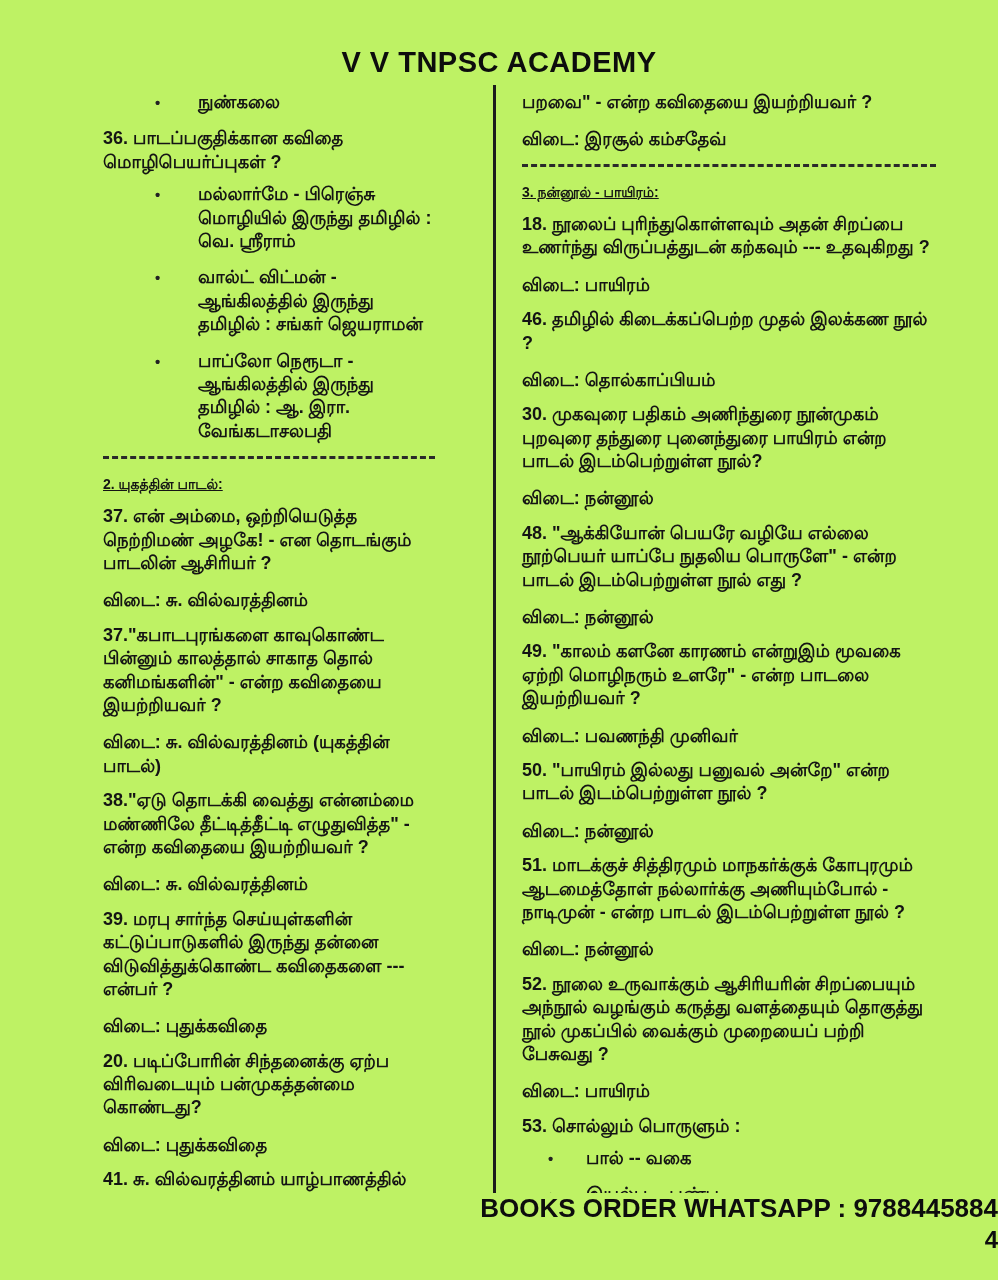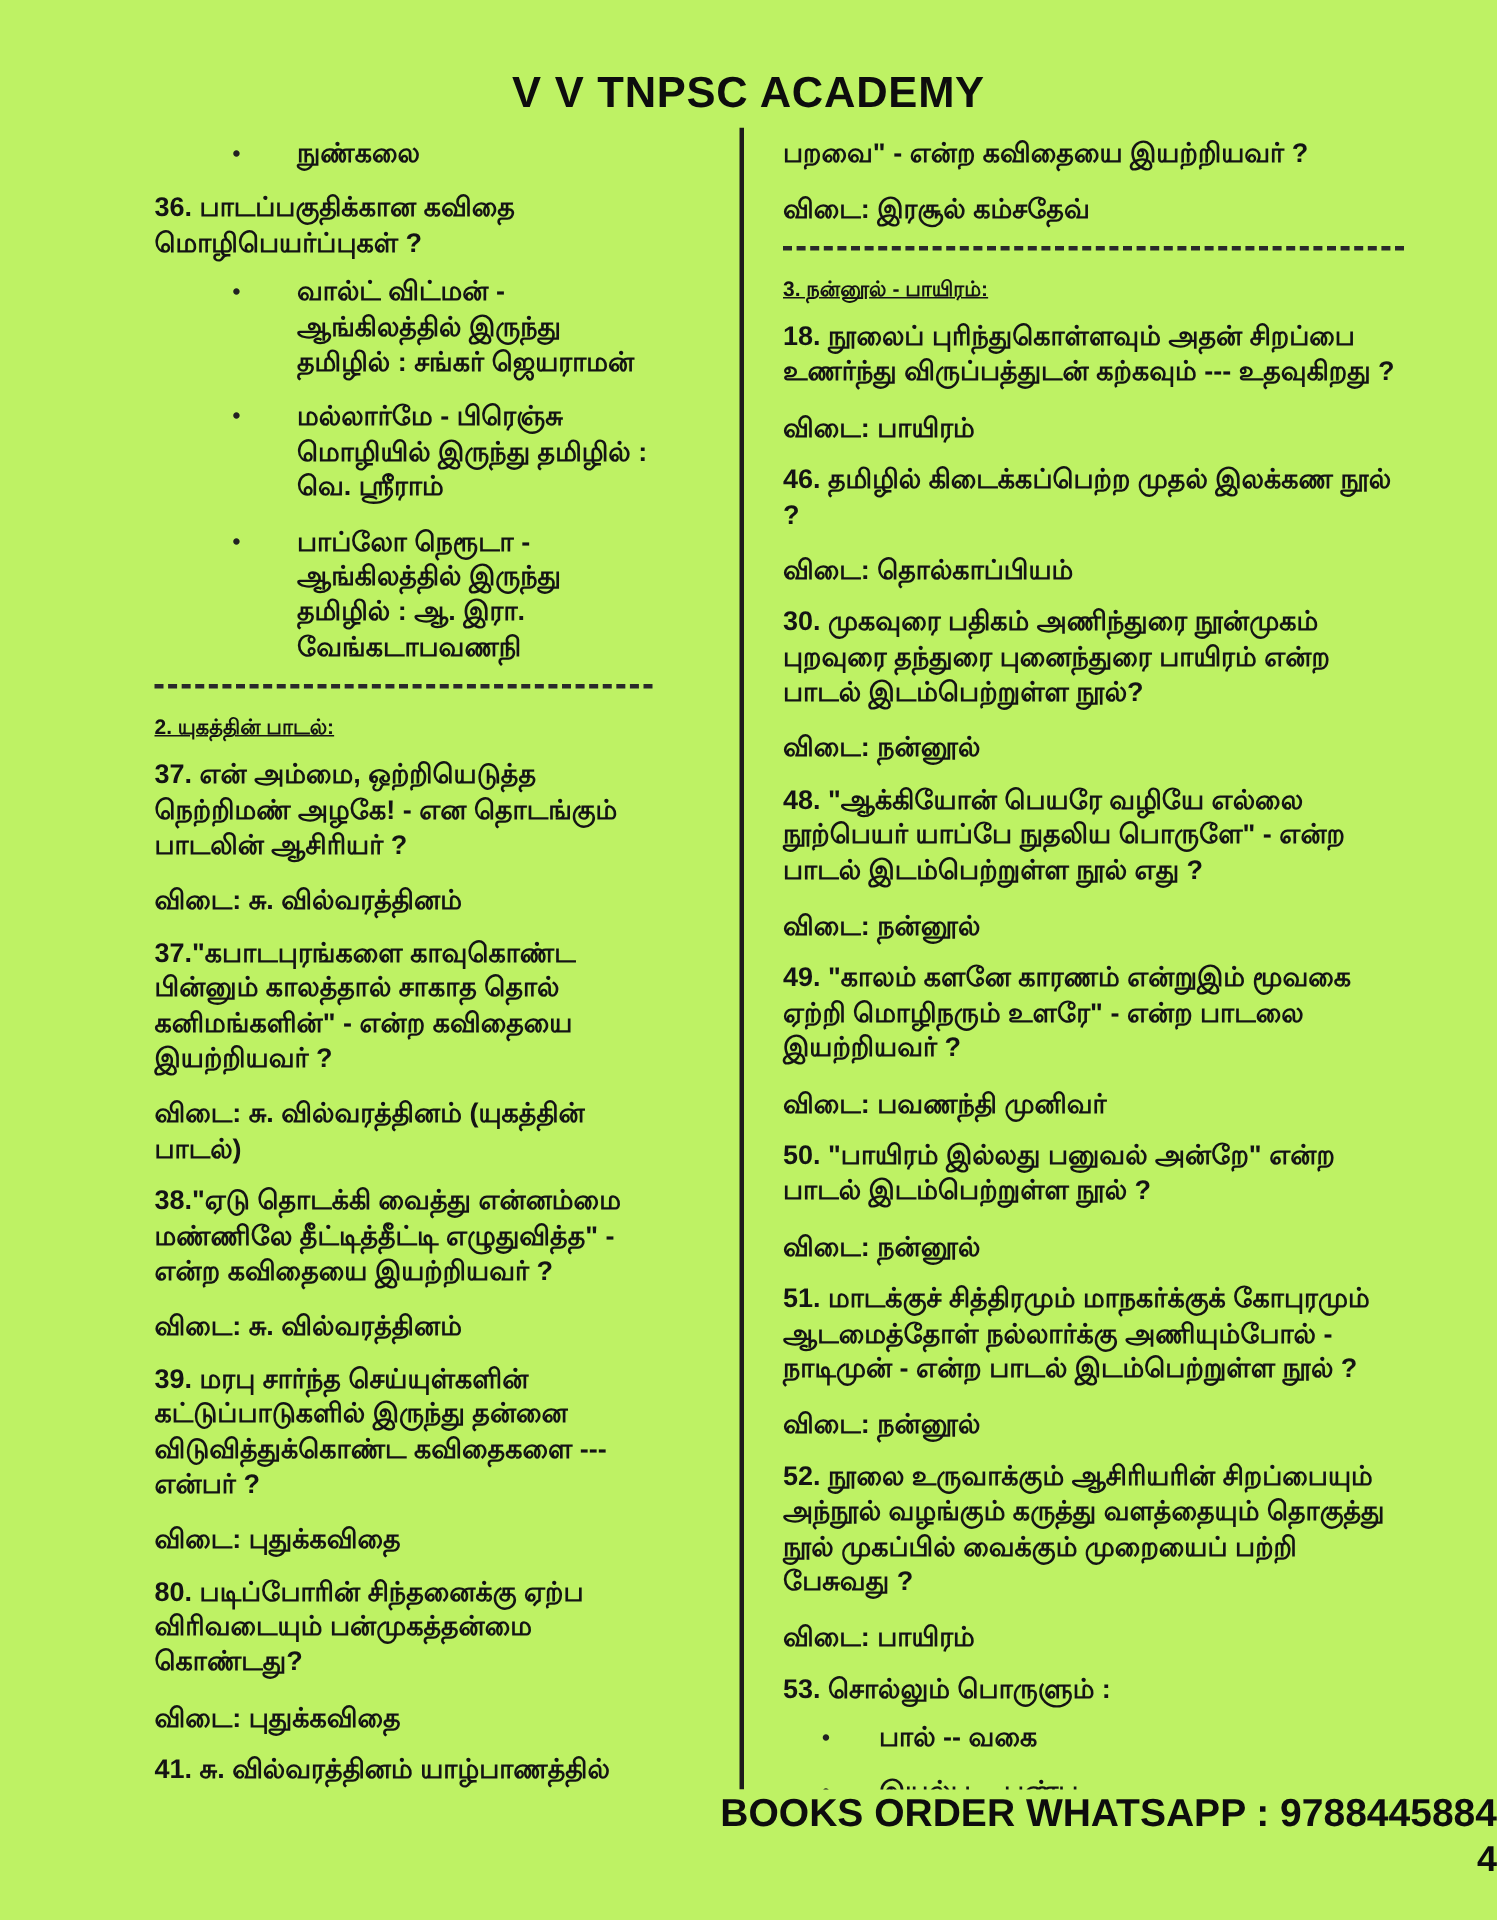--- a/index.html
+++ b/index.html
@@ -100,34 +100,34 @@
 
 <div class="page">
   <div class="header">
     <div class="title">V V TNPSC ACADEMY</div>
   </div>
 
   <div class="columns">
     <div class="col col-left" id="col-left">
         <div class="block bullet">நுண்கலை</div>
         <div class="block question">36. பாடப்பகுதிக்கான கவிதை மொழிபெயர்ப்புகள் ?</div>
+        <div class="block bullet">மல்லார்மே - பிரெஞ்சு மொழியில் இருந்து தமிழில் : வெ. ஸ்ரீராம்</div>
         <div class="block bullet">வால்ட் விட்மன் - ஆங்கிலத்தில் இருந்து தமிழில் : சங்கர் ஜெயராமன்</div>
-        <div class="block bullet">மல்லார்மே - பிரெஞ்சு மொழியில் இருந்து தமிழில் : வெ. ஸ்ரீராம்</div>
-        <div class="block bullet">பாப்லோ நெரூடா - ஆங்கிலத்தில் இருந்து தமிழில் : ஆ. இரா. வேங்கடாபவணநி</div>
+        <div class="block bullet">பாப்லோ நெரூடா - ஆங்கிலத்தில் இருந்து தமிழில் : ஆ. இரா. வேங்கடாசலபதி</div>
         <div class="block separator"></div>
         <div class="block heading">2. யுகத்தின் பாடல்:</div>
         <div class="block question">37. என் அம்மை, ஒற்றியெடுத்த நெற்றிமண் அழகே! - என தொடங்கும் பாடலின் ஆசிரியர் ?</div>
         <div class="block answer">விடை: சு. வில்வரத்தினம்</div>
         <div class="block question">37."கபாடபுரங்களை காவுகொண்ட பின்னும் காலத்தால் சாகாத தொல் கனிமங்களின்" - என்ற கவிதையை இயற்றியவர் ?</div>
         <div class="block answer">விடை: சு. வில்வரத்தினம் (யுகத்தின் பாடல்)</div>
         <div class="block question">38."ஏடு தொடக்கி வைத்து என்னம்மை மண்ணிலே தீட்டித்தீட்டி எழுதுவித்த" - என்ற கவிதையை இயற்றியவர் ?</div>
         <div class="block answer">விடை: சு. வில்வரத்தினம்</div>
         <div class="block question">39. மரபு சார்ந்த செய்யுள்களின் கட்டுப்பாடுகளில் இருந்து தன்னை விடுவித்துக்கொண்ட கவிதைகளை --- என்பர் ?</div>
         <div class="block answer">விடை: புதுக்கவிதை</div>
-        <div class="block question">80. படிப்போரின் சிந்தனைக்கு ஏற்ப விரிவடையும் பன்முகத்தன்மை கொண்டது?</div>
+        <div class="block question">20. படிப்போரின் சிந்தனைக்கு ஏற்ப விரிவடையும் பன்முகத்தன்மை கொண்டது?</div>
         <div class="block answer">விடை: புதுக்கவிதை</div>
         <div class="block question">41. சு. வில்வரத்தினம் யாழ்பாணத்தில் உள்ள ---- தீவில் பிறந்தார் ?</div>
         <div class="block answer">விடை: புங்குடுத்தீவு</div>
       </div>
     <div class="col col-right" id="col-right">
         <div class="block question">பறவை" - என்ற கவிதையை இயற்றியவர் ?</div>
         <div class="block answer">விடை: இரசூல் கம்சதேவ்</div>
         <div class="block separator"></div>
         <div class="block heading">3. நன்னூல் - பாயிரம்:</div>
         <div class="block question">18. நூலைப் புரிந்துகொள்ளவும் அதன் சிறப்பை உணர்ந்து விருப்பத்துடன் கற்கவும் --- உதவுகிறது ?</div>

